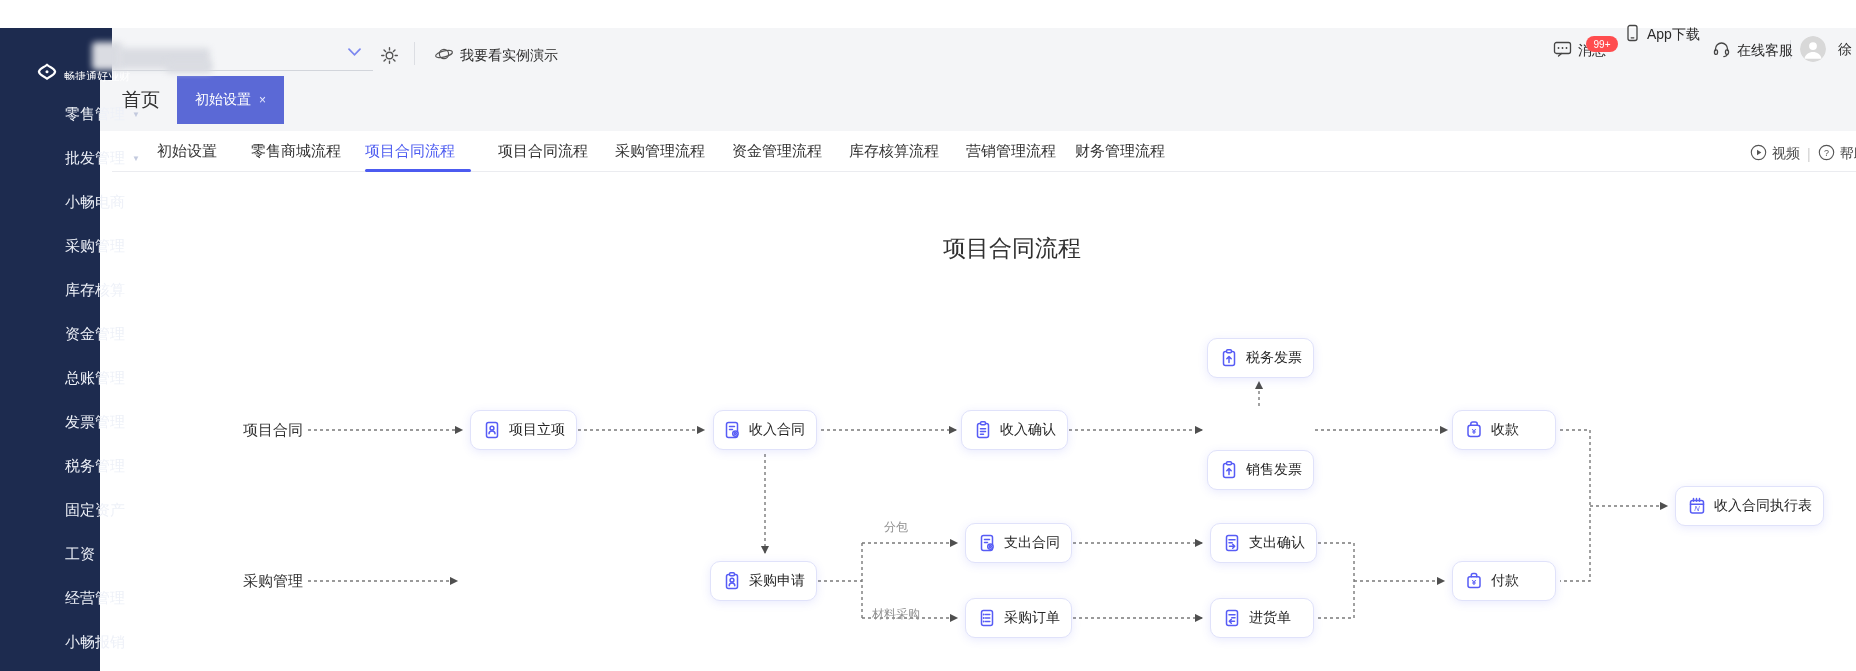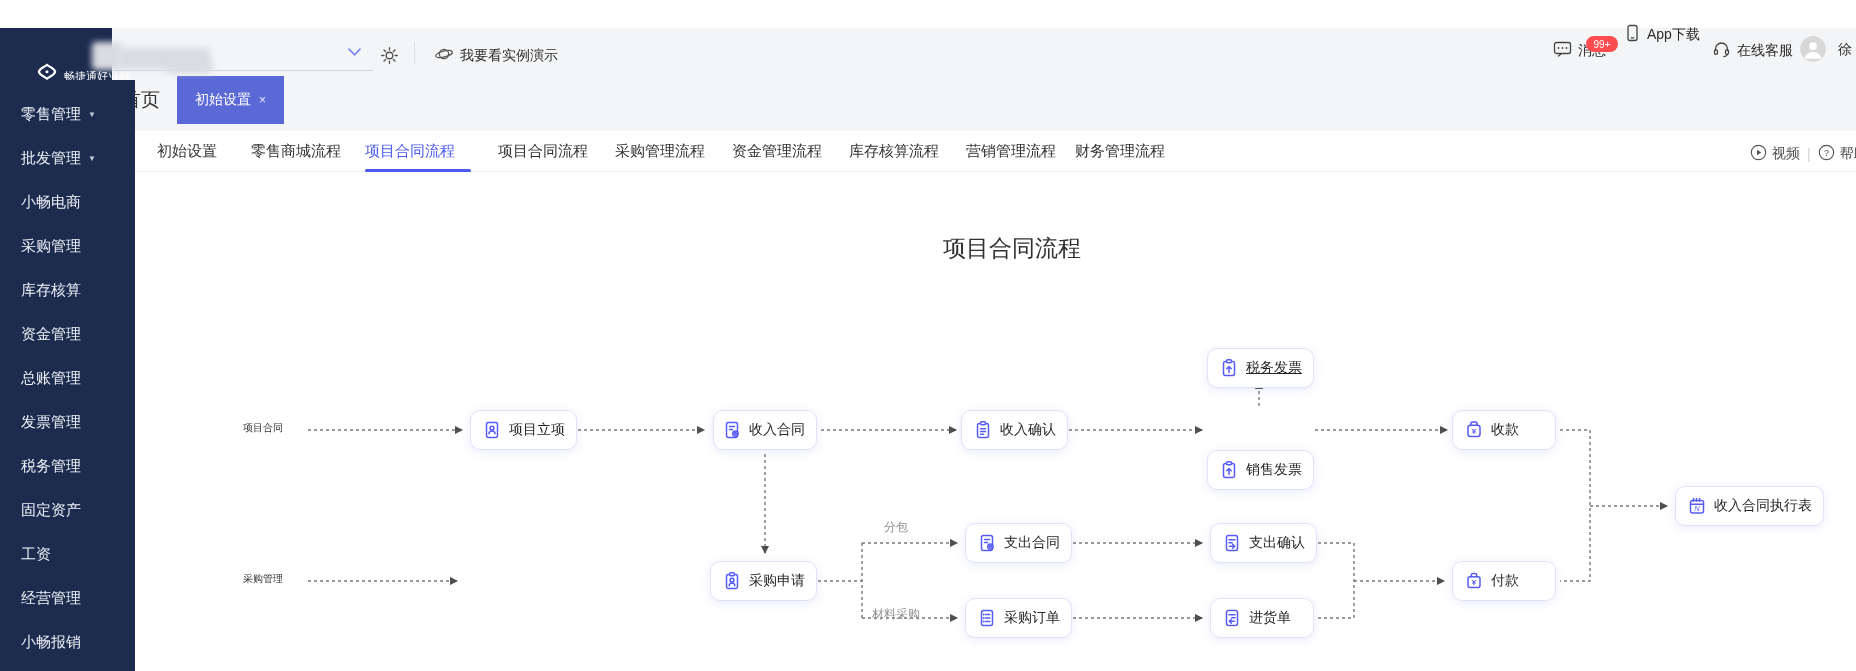--- a/index.html
+++ b/index.html
@@ -12,21 +12,21 @@
   .red-notch { position:absolute; left:0; top:28px; width:5px; height:9px; background:#e53935; }
 
   
   .header-zone { position:absolute; left:0; top:28px; width:1856px; height:103px; background:#f4f5f7; }
 
   
   .logo-block { position:absolute; left:0; top:28px; width:112px; height:52px; background:#1d2b4f; z-index:5; }
   .logo-mark { position:absolute; left:34px; top:34px; }
   .logo-brand { position:absolute; left:64px; top:40px; font-size:12px; color:#fff; white-space:nowrap; transform:scale(.92); transform-origin:left; }
   .logo-edition { position:absolute; left:10px; top:58px; font-size:12px; color:#fff; }
-  .sidebar { position:absolute; left:0; top:80px; width:135px; height:591px; background:#1d2b4f; z-index:5; padding-top:12px; }
+  .sidebar { position:absolute; left:0; top:80px; width:100px; height:591px; background:#1d2b4f; z-index:5; padding-top:12px;padding-left:44px; }
   .side-item { height:44px; display:flex; align-items:center; padding-left:21px; color:#eef1f8; font-size:15px; cursor:pointer; white-space:nowrap; }
   .side-item .caret { margin-left:7px; font-size:8px; color:#c3cade; }
 
   .blur-patch { position:absolute; background:#dadce2; filter:blur(3px); border-radius:4px; z-index:6; }
 
   
   .search-underline { position:absolute; left:113px; top:48px; width:260px; height:23px; border-bottom:1px solid #d2d5db; z-index:2; }
   .hz-item { position:absolute; display:flex; align-items:center; gap:6px; font-size:14px; color:#2b2b2b; cursor:pointer; z-index:3; white-space:nowrap; }
   .divider-v { position:absolute; width:1px; background:#dcdee3; z-index:2; }
   .badge { position:absolute; left:1586px; top:36px; min-width:32px; height:16px; background:#ff4d4f; color:#fff; font-size:10px; border-radius:8px; display:flex; align-items:center; justify-content:center; padding:0 5px; z-index:4; }
@@ -46,21 +46,21 @@
   .nav-underline { position:absolute; top:169px; height:3px; background:#4c5bf0; border-radius:2px; z-index:3; }
   .nav-links { position:absolute; left:1750px; top:144px; display:flex; align-items:center; gap:7px; font-size:14px; color:#4a4a4a; z-index:3; white-space:nowrap; }
   .nav-links .sep { color:#d0d0d0; }
   .nav-link { display:flex; align-items:center; gap:5px; cursor:pointer; }
 
   
   .flow-title { position:absolute; left:892px; top:233px; width:240px; text-align:center; font-size:23px; color:#303030; font-weight:500; z-index:3; }
   #flow-svg { position:absolute; left:0; top:0; width:1856px; height:671px; z-index:2; pointer-events:none; }
   .flow-node { position:absolute; height:40px; min-width:104px; background:#fff; border:1px solid #e0e2fa; border-radius:10px; box-shadow:0 2px 10px rgba(84,92,240,.13); display:flex; align-items:center; gap:7px; padding:0 11px; font-size:14px; color:#262626; cursor:pointer; z-index:3; white-space:nowrap; }
   .flow-node .nicon { display:flex; align-items:center; }
-  .lane-label { position:absolute; font-size:10px; color:#333; font-weight:500; z-index:3; white-space:nowrap; }
+  .lane-label { position:absolute; font-size:15px; color:#333; font-weight:500; z-index:3; white-space:nowrap; }
   .branch-label { position:absolute; font-size:12px; color:#8f8f8f; z-index:3; white-space:nowrap; }
 </style>
 </head>
 <body>
 
 <div id="screen">
   <div class="top-strip"></div>
   <div class="red-notch"></div>
   <div class="header-zone"></div>
 
@@ -287,21 +287,21 @@
       <div class="flow-node" style="left: 961px; top: 410px;">
         <span class="nicon">
           <svg width="20" height="20" viewBox="0 0 20 20" fill="none" stroke="#575CF5" stroke-width="1.5" stroke-linecap="round" stroke-linejoin="round">
             <rect x="4.5" y="3.5" width="11" height="14" rx="2"></rect>
             <rect x="7.6" y="1.8" width="4.8" height="3" rx="1" fill="#fff"></rect>
             <path d="M7.5 8.7h5M7.5 11.5h5M7.5 14.2h3"></path>
           </svg>
         </span>
         <span>收入确认</span>
       </div>
-      <div class="flow-node" style="left: 1207px; top: 348px; text-decoration: underline;">
+      <div class="flow-node" style="left: 1207px; top: 338px;">
         <span class="nicon">
           <svg width="20" height="20" viewBox="0 0 20 20" fill="none" stroke="#575CF5" stroke-width="1.5" stroke-linecap="round" stroke-linejoin="round">
             <rect x="4.5" y="3.5" width="11" height="14" rx="2"></rect>
             <rect x="7.6" y="1.8" width="4.8" height="3" rx="1" fill="#fff"></rect>
             <path d="M10 14.5V8.8M7.8 10.8L10 8.6l2.2 2.2"></path>
           </svg>
         </span>
         <span>税务发票</span>
       </div>
       <div class="flow-node" style="left: 1207px; top: 410px; margin-top: 40px;">

